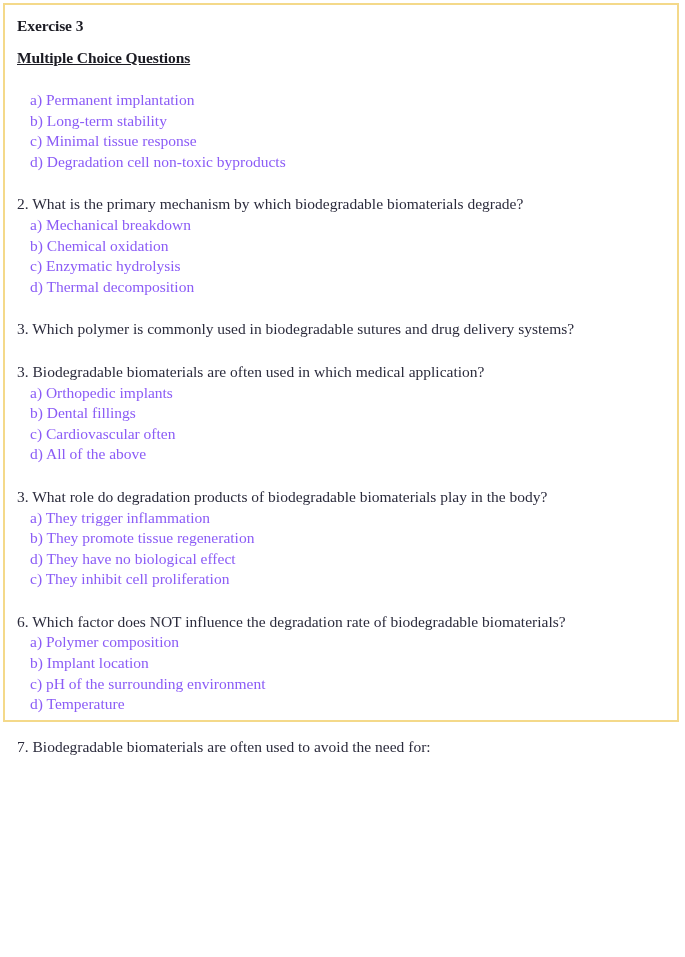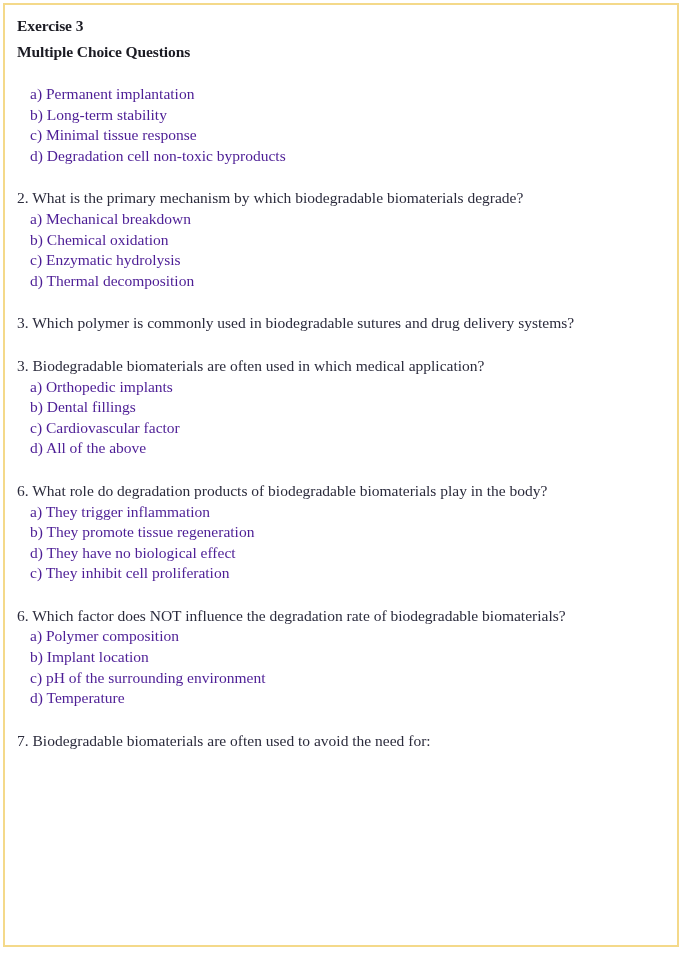--- a/index.html
+++ b/index.html
@@ -11,62 +11,63 @@
     width: 685px;
     height: 957px;
     font-family: "Liberation Serif", "DejaVu Serif", serif;
     overflow: hidden;
   }
   .page-frame {
     position: absolute;
     left: 3px;
     top: 3px;
     width: 676px;
-    height: 944px;
+    height: 719px;
     border: 2px solid #f4d98a;
     background: #ffffff;
     box-sizing: border-box;
   }
   .page-inner {
     padding: 6px 12px 0 12px;
   }
   .doc-heading {
     font-size: 15.5px;
     font-weight: bold;
     color: #1b1b23;
     letter-spacing: -0.1px;
     margin: 0;
     padding: 0;
     line-height: 20px;
   }
   .heading-exercise {
     margin-top: 5px;
   }
   .heading-section {
-    margin-top: 6px;
+    margin-top: 12px;
+    text-decoration: underline;
   }
   .question-block {
     margin-top: 22px;
   }
   .question-text {
     font-size: 15.5px;
     color: #2b2b3c;
     line-height: 20.6px;
     margin: 0;
     padding: 0;
     white-space: nowrap;
   }
   .option-list {
     list-style: none;
     margin: 0;
     padding: 0;
   }
   .option-item {
     font-size: 15.5px;
-    color: #4c1d95;
+    color: #8b5cf6;
     line-height: 20.6px;
     padding-left: 13px;
     white-space: nowrap;
   }
 </style>
 </head>
 <body>
 
 <div class="page-frame">
   <div class="page-inner">
@@ -96,27 +97,27 @@
 
     <div class="question-block">
       <p class="question-text">3. Which polymer is commonly used in biodegradable sutures and drug delivery systems?</p>
     </div>
 
     <div class="question-block">
       <p class="question-text">3. Biodegradable biomaterials are often used in which medical application?</p>
       <ul class="option-list">
         <li class="option-item">a) Orthopedic implants</li>
         <li class="option-item">b) Dental fillings</li>
-        <li class="option-item">c) Cardiovascular factor</li>
+        <li class="option-item">c) Cardiovascular often</li>
         <li class="option-item">d) All of the above</li>
       </ul>
     </div>
 
     <div class="question-block">
-      <p class="question-text">6. What role do degradation products of biodegradable biomaterials play in the body?</p>
+      <p class="question-text">3. What role do degradation products of biodegradable biomaterials play in the body?</p>
       <ul class="option-list">
         <li class="option-item">a) They trigger inflammation</li>
         <li class="option-item">b) They promote tissue regeneration</li>
         <li class="option-item">d) They have no biological effect</li>
         <li class="option-item">c) They inhibit cell proliferation</li>
       </ul>
     </div>
 
     <div class="question-block">
       <p class="question-text">6. Which factor does NOT influence the degradation rate of biodegradable biomaterials?</p>

